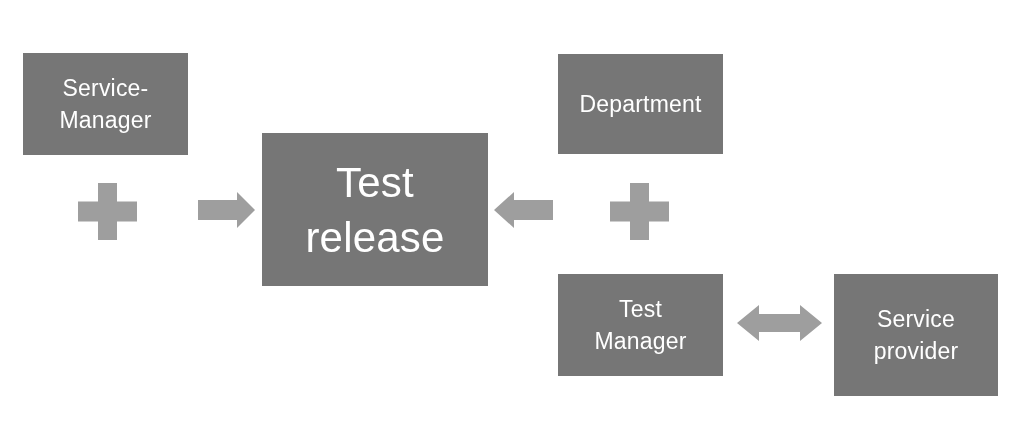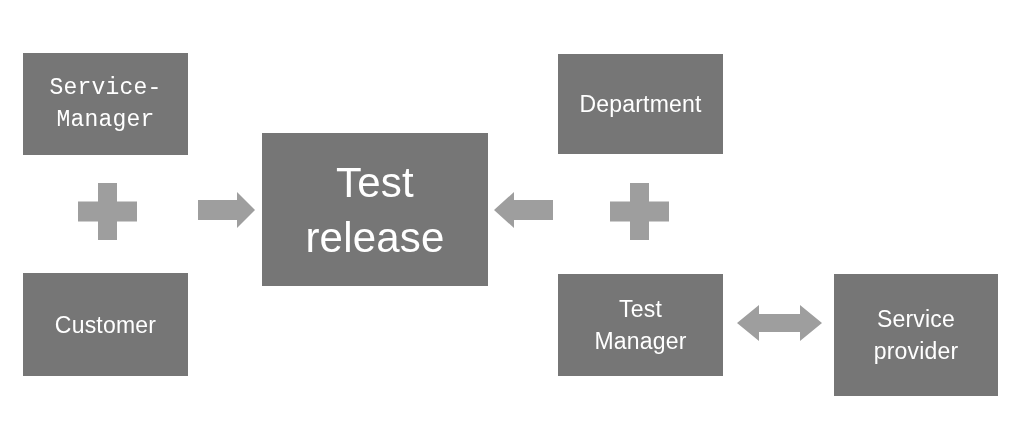--- a/index.html
+++ b/index.html
@@ -39,21 +39,21 @@
   }
   .connector svg {
     display: block;
     width: 100%;
     height: 100%;
   }
   .connector path {
     fill: var(--connector-fill, #9e9e9e);
   }
   
-  .n-service-manager  { left: 23px;  top: 53px;  width: 165px; height: 102px; font-family: Liberation Mono, monospace; }
+  .n-service-manager  { left: 23px;  top: 53px;  width: 165px; height: 102px; }
   .n-customer         { left: 23px;  top: 273px; width: 165px; height: 103px; }
   .n-test-release     { left: 262px; top: 133px; width: 226px; height: 153px; }
   .n-department       { left: 558px; top: 54px;  width: 165px; height: 100px; }
   .n-test-manager     { left: 558px; top: 274px; width: 165px; height: 102px; }
   .n-service-provider { left: 834px; top: 274px; width: 164px; height: 122px; }
   
   .c-left-plus    { left: 78px;  top: 183px; width: 59px; height: 57px; }
   .c-left-arrow   { left: 198px; top: 192px; width: 57px; height: 36px; }
   .c-right-arrow  { left: 494px; top: 192px; width: 59px; height: 36px; }
   .c-right-plus   { left: 610px; top: 183px; width: 59px; height: 57px; }
@@ -68,23 +68,20 @@
     <span class="label">Service-
 Manager</span>
   </div>
 
   <div class="connector c-left-plus">
     <svg viewBox="0 0 59 57" aria-hidden="true">
       <path d="M20 0 H39 V18.5 H59 V38.5 H39 V57 H20 V38.5 H0 V18.5 H20 Z"></path>
     </svg>
   </div>
 
-  <div class="node n-customer">
-    <span class="label">Customer</span>
-  </div>
 
   <div class="connector c-left-arrow">
     <svg viewBox="0 0 57 36" aria-hidden="true">
       <path d="M0 8 H39 V0 L57 18 L39 36 V28 H0 Z"></path>
     </svg>
   </div>
 
   <div class="node n-test-release">
     <span class="label label-lg">Test
 release</span>

